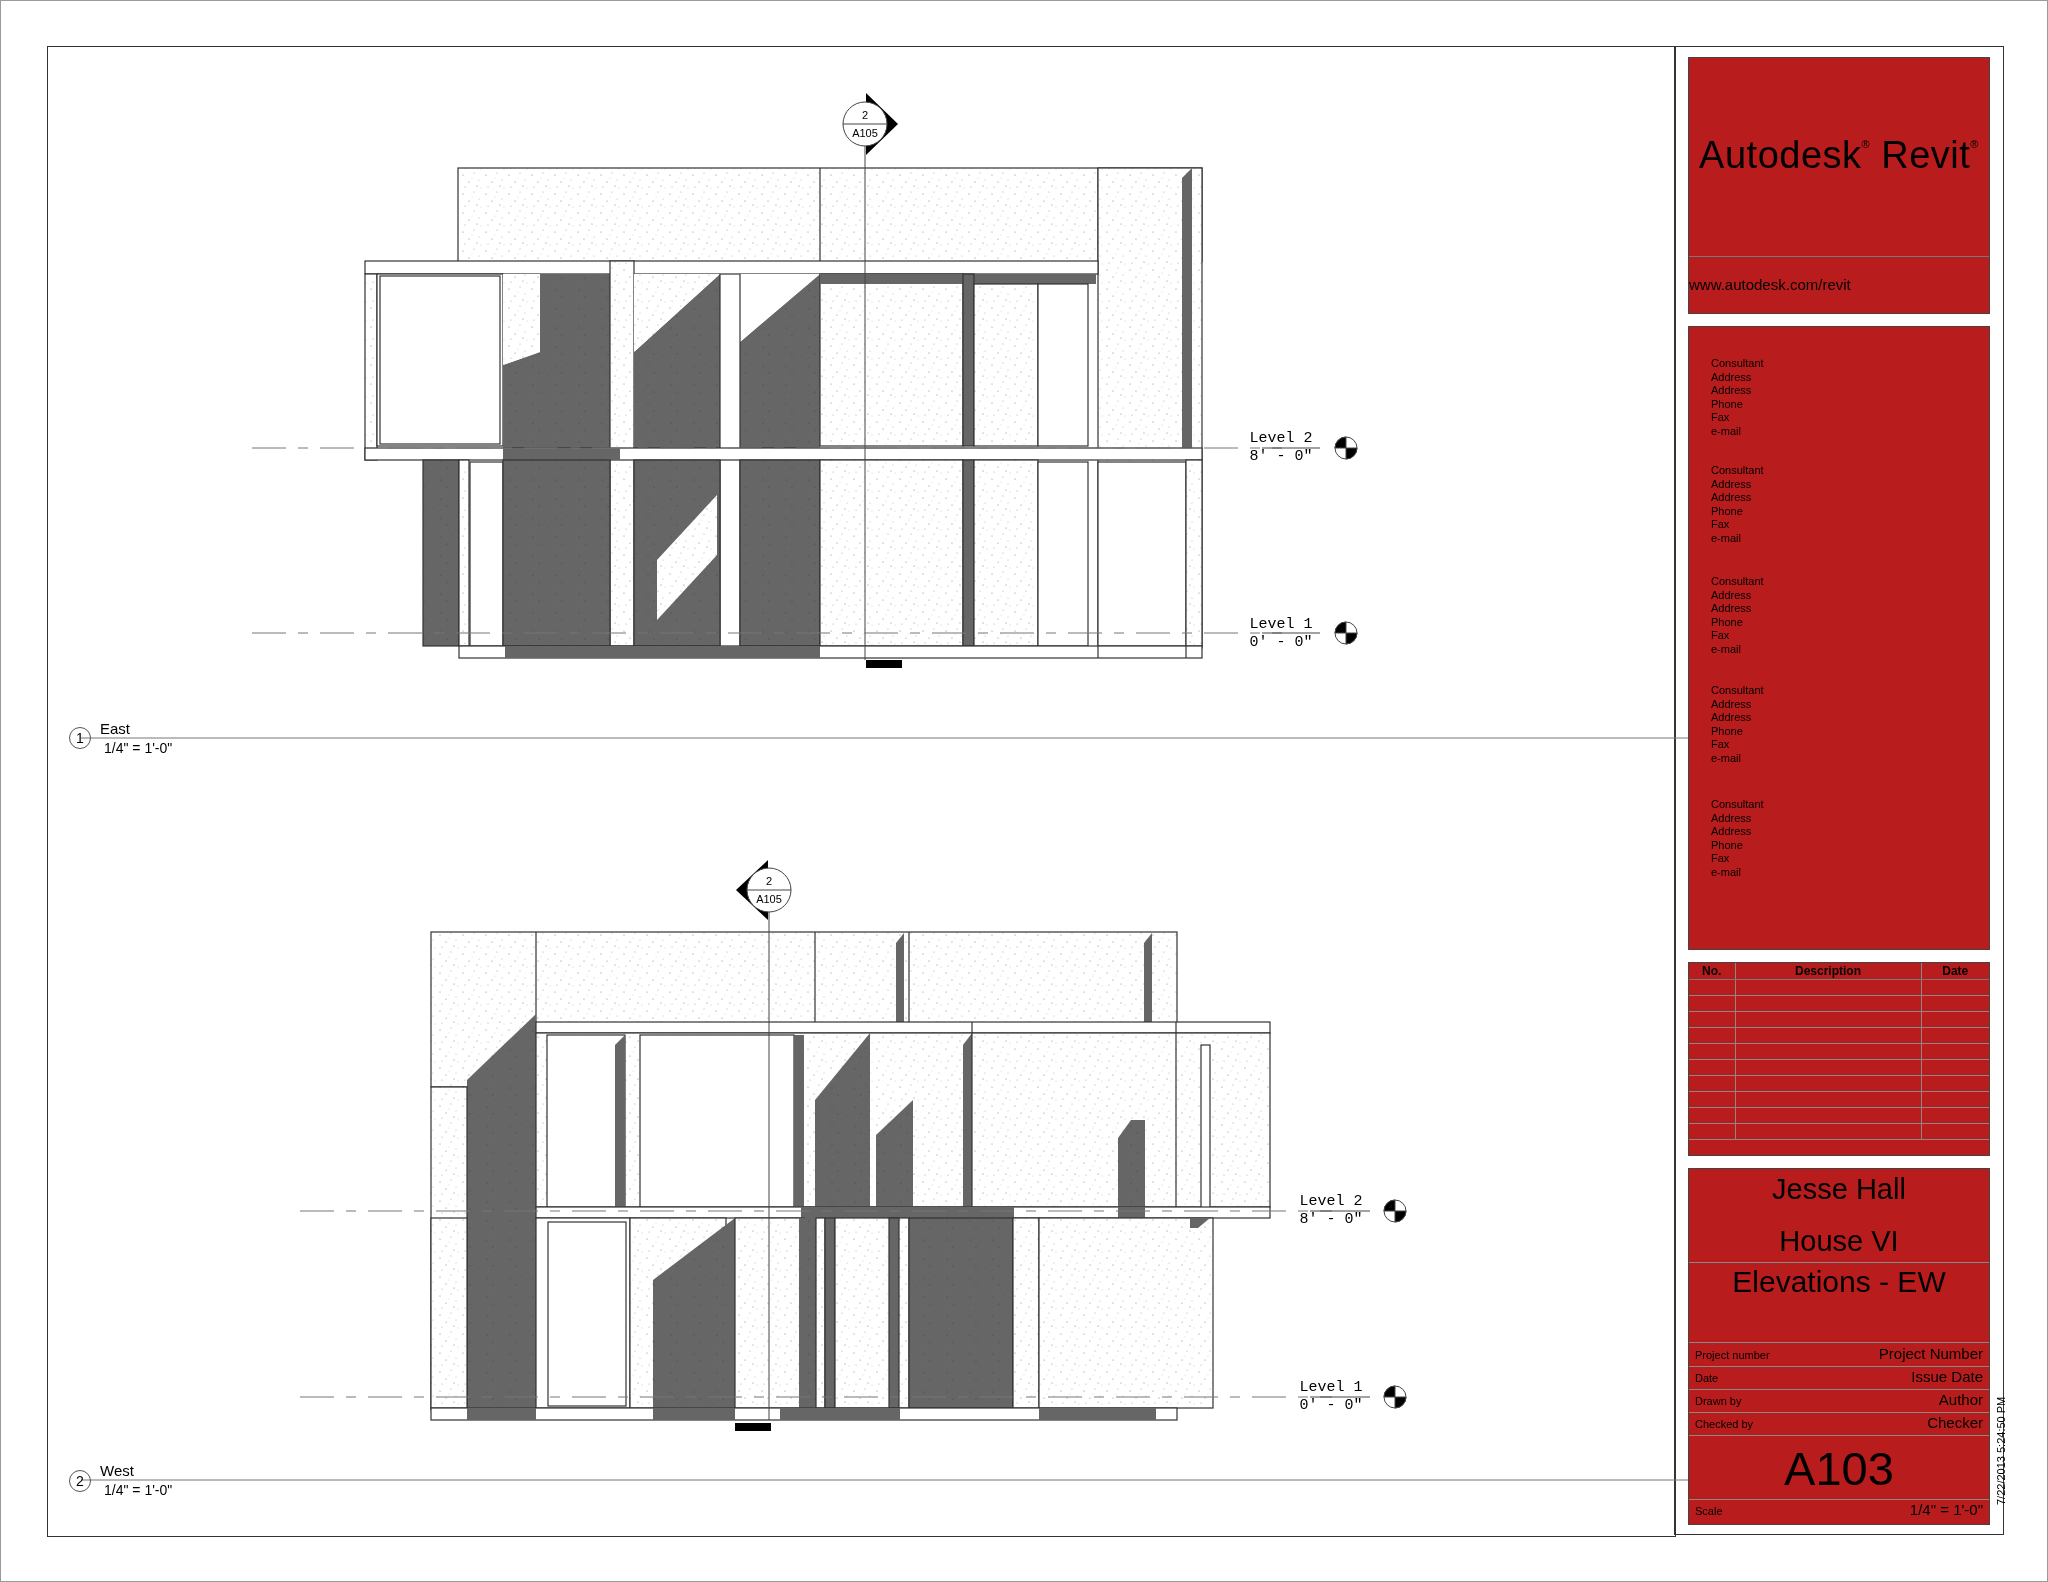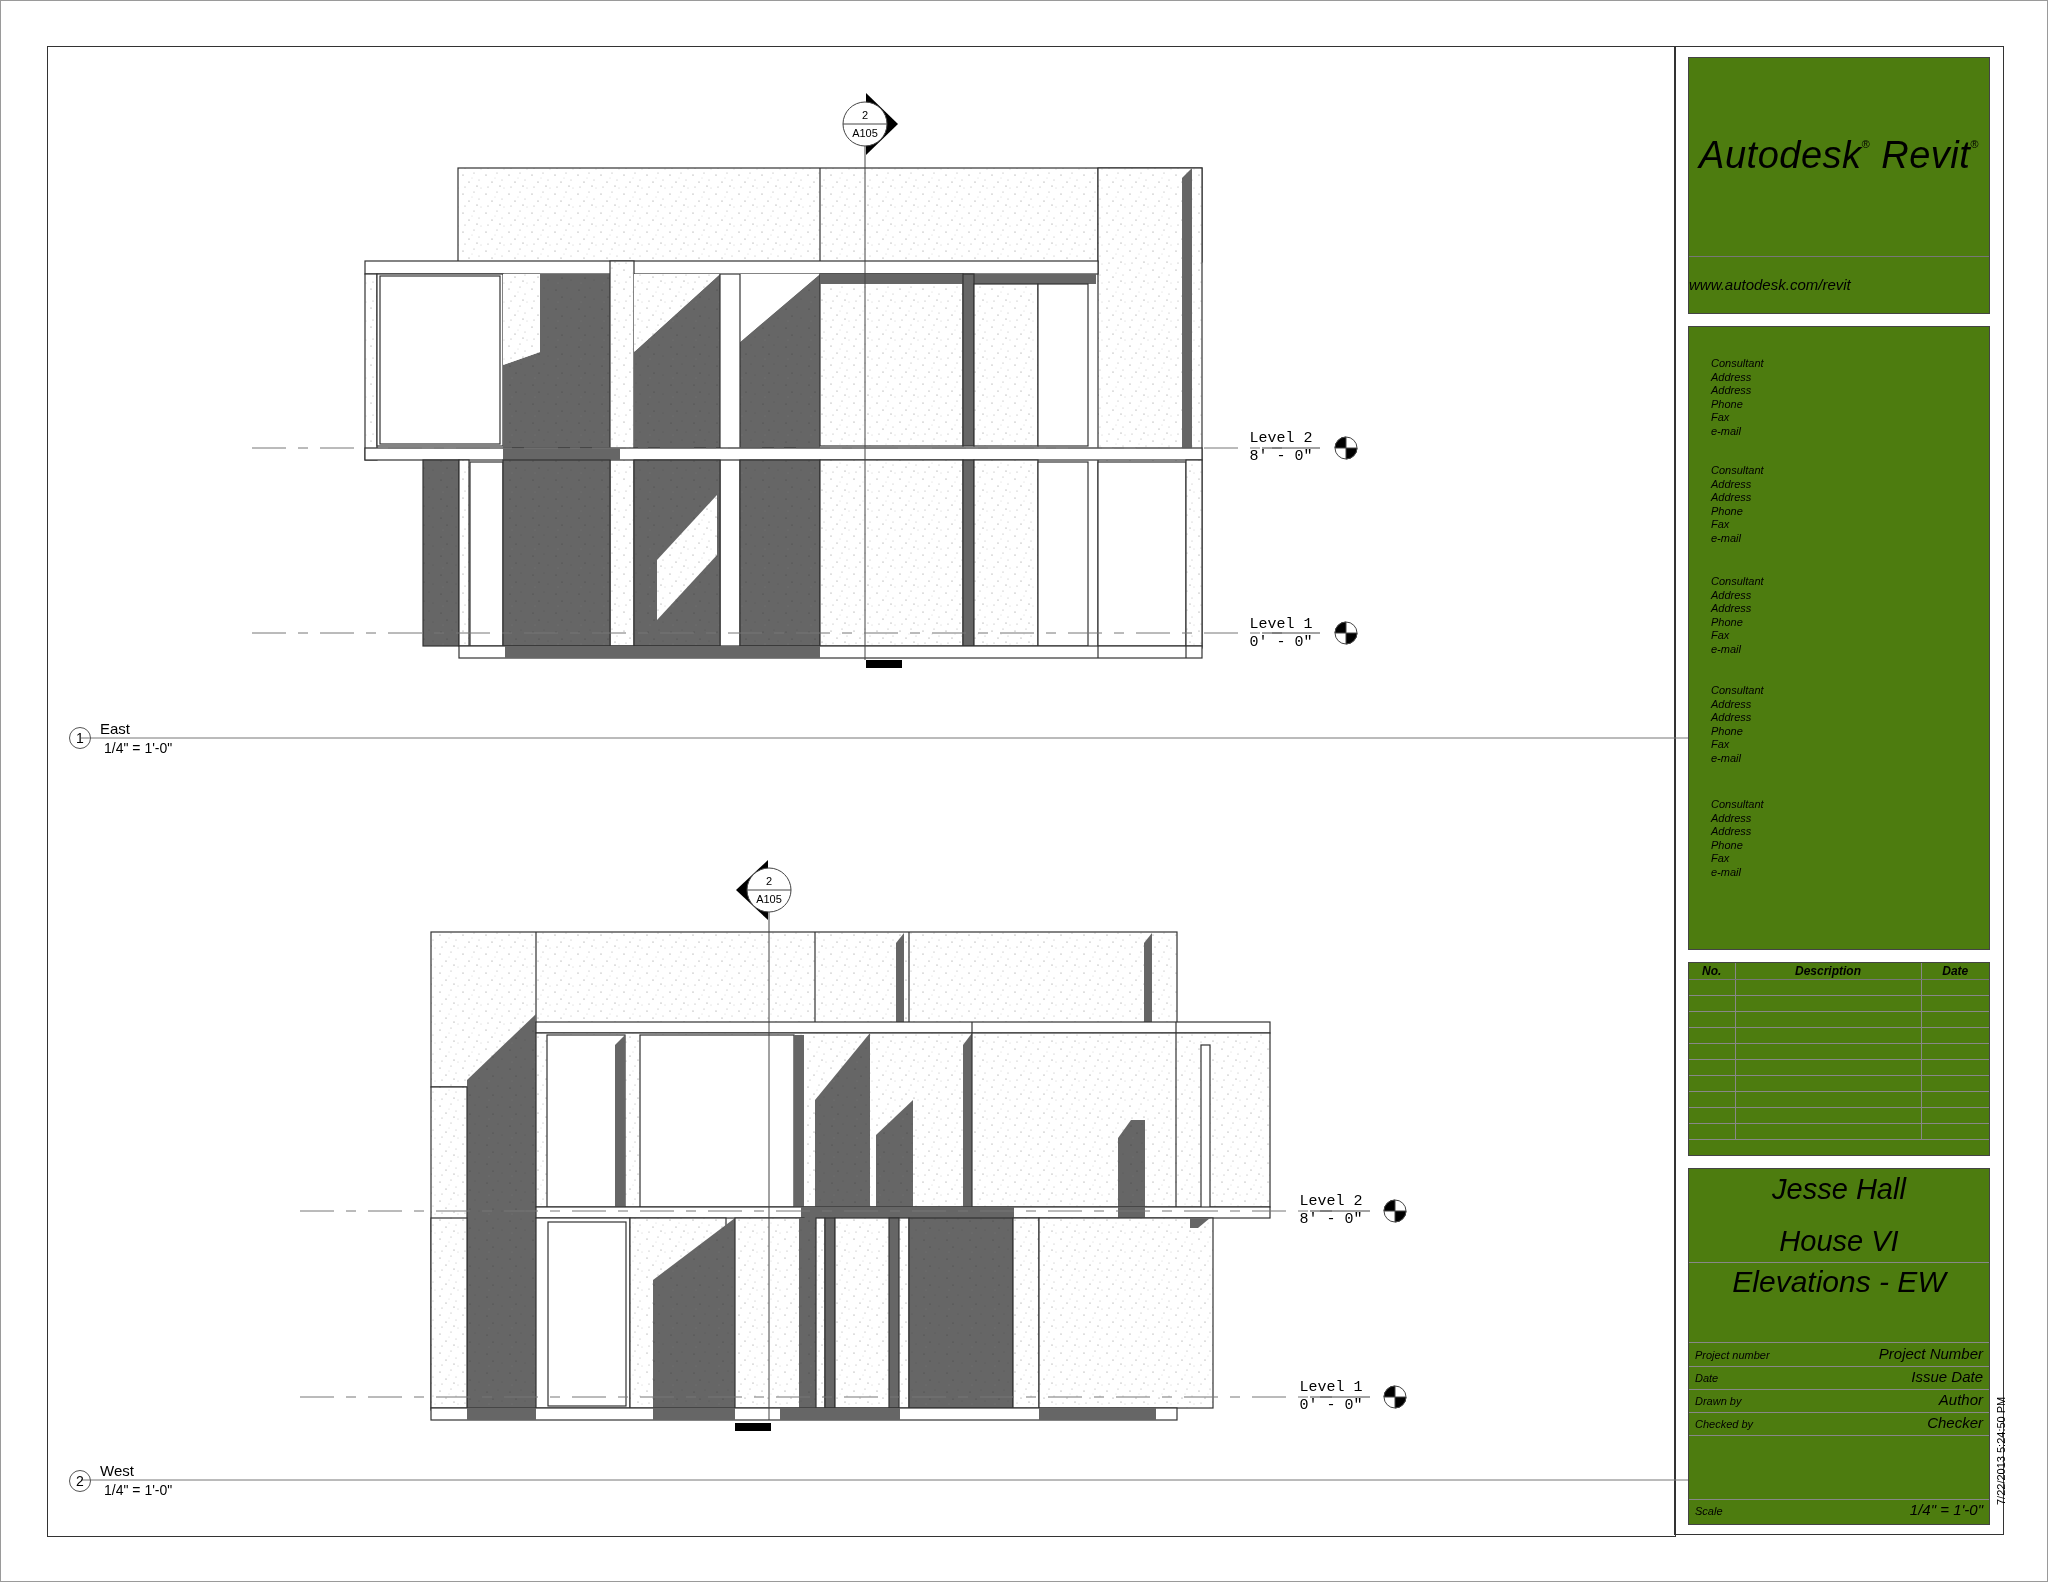--- a/index.html
+++ b/index.html
@@ -1,21 +1,21 @@
 <!DOCTYPE html>
 <html><head>
 <meta charset="utf-8">
 <style>
   html, body { margin:0; padding:0; background:#fff; }
   body { width:2048px; height:1582px; position:relative; overflow:hidden; font-family:"Liberation Sans", sans-serif; color:#000; }
   .abs { position:absolute; }
   .sheet-outer { left:0; top:0; width:2046px; height:1580px; border:1px solid #9a9a9a; }
   .sheet-border { left:47px; top:46px; width:1627px; height:1489px; border:1.5px solid #333; }
   .tb-frame { left:1674px; top:46px; width:330px; height:1489px; border:1.5px solid #333; border-left:1.5px solid #333; box-sizing:border-box; }
-  .box { border:1.5px solid #444; box-sizing:border-box; background:#4d7c0f;font-style:italic; }
+  .box { border:1.5px solid #444; box-sizing:border-box; background:#b91c1c; }
   .logo-box { left:1688px; top:57px; width:302px; height:257px; }
   .logo-text { left:0; top:76px; width:100%; text-align:center; font-size:38px; letter-spacing:0.5px; }
   .logo-reg { font-size:11px; vertical-align:top; position:relative; top:4px; }
   .logo-divider { left:0; top:198px; width:100%; height:0; border-top:1.5px solid #777; }
   .logo-url { left:0; top:218px; width:100%; font-size:15px; }
   .consult-box { left:1688px; top:326px; width:302px; height:624px; }
   .consult-group { position:absolute; left:22px; font-size:11px; line-height:13.5px; }
   .rev-box { left:1688px; top:962px; width:302px; height:194px; }
   .rev-table { position:absolute; left:0; top:0; width:100%; border-collapse:collapse; font-size:12px; }
   .rev-table th { font-weight:bold; height:16px; border-bottom:1.5px solid #777; padding:0; }
@@ -386,20 +386,21 @@
   <div class="t-row" style="top:220px;">
     <span class="lbl">Drawn by</span>
     <span class="val">Author</span>
   </div>
   <div class="t-line" style="top:243px;"></div>
   <div class="t-row" style="top:243px;">
     <span class="lbl">Checked by</span>
     <span class="val">Checker</span>
   </div>
   <div class="t-line" style="top:266px;"></div>
+  <div class="t-big" style="top:272px;font-size:47px;">A103</div>
   <div class="t-line" style="top:330px;"></div>
   <div class="t-row" style="top:330px;">
     <span class="lbl">Scale</span>
     <span class="val">1/4" = 1'-0"</span>
   </div>
 </div>
 
 <div class="abs timestamp">7/22/2013 5:24:50 PM</div>
 
 </body></html>

